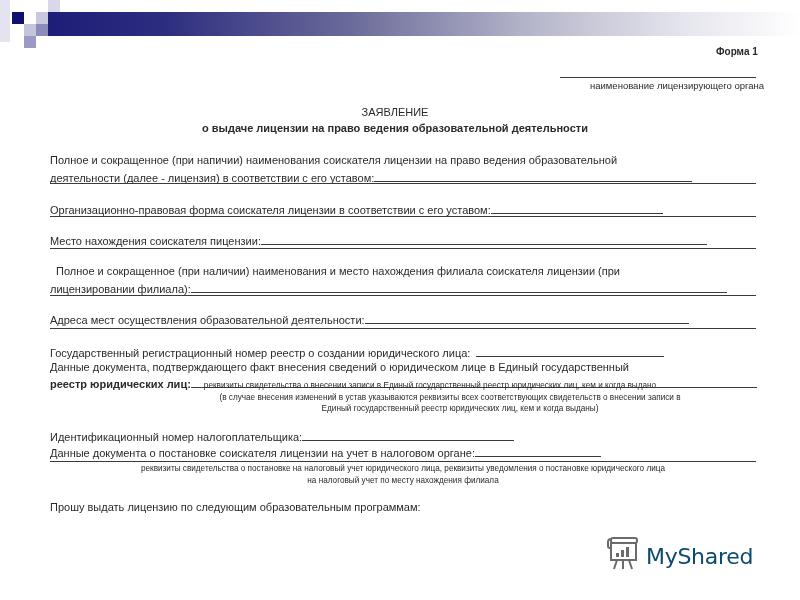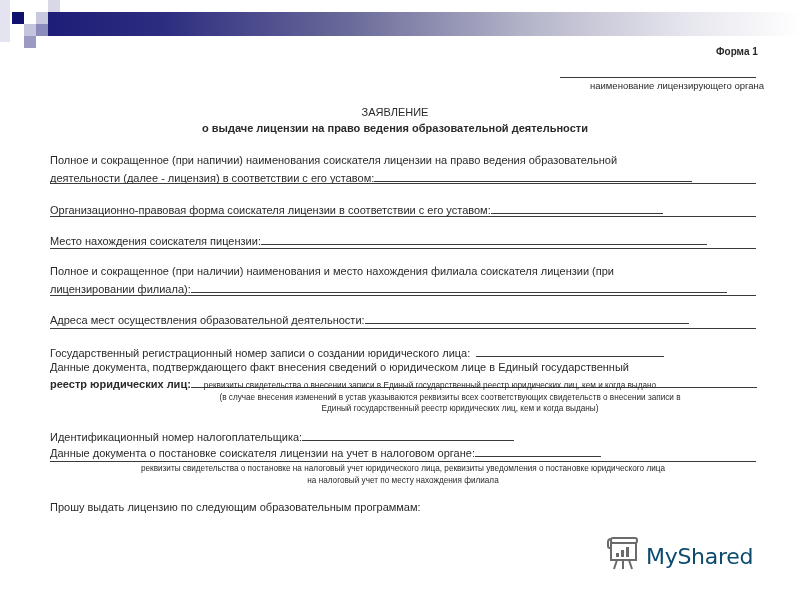--- a/index.html
+++ b/index.html
@@ -48,33 +48,33 @@
 <div class="abs t13" style="left:50px;top:190px;">
   <span>Организационно-правовая форма соискателя лицензии в соответствии с его уставом:</span><span class="fill" style="width:172px;"></span>
 </div>
 <div class="rule" style="left:50px;top:216px;width:706px;"></div>
 
 <div class="abs t13" style="left:50px;top:221px;">
   <span>Место нахождения соискателя пицензии:</span><span class="fill" style="width:446px;"></span>
 </div>
 <div class="rule" style="left:50px;top:248px;width:706px;"></div>
 
-<div class="abs t13" style="left:50px;top:253px;">Полное и сокращенное (при наличии) наименования и место нахождения филиала соискателя лицензии (при</div>
+<div class="abs t13" style="left:56px;top:253px;">Полное и сокращенное (при наличии) наименования и место нахождения филиала соискателя лицензии (при</div>
 <div class="abs t13" style="left:50px;top:269px;">
   <span>лицензировании филиала):</span><span class="fill" style="width:536px;"></span>
 </div>
 <div class="rule" style="left:50px;top:295px;width:706px;"></div>
 
 <div class="abs t13" style="left:50px;top:300px;">
   <span>Адреса мест осуществления образовательной деятельности:</span><span class="fill" style="width:324px;"></span>
 </div>
 <div class="rule" style="left:50px;top:328px;width:706px;"></div>
 
 <div class="abs t13" style="left:50px;top:333px;">
-  <span>Государственный регистрационный номер записи о создании юридического лица:</span><span class="fill" style="width:188px;margin-left:6px;"></span>
+  <span>Государственный регистрационный номер реестр о создании юридического лица:</span><span class="fill" style="width:188px;margin-left:6px;"></span>
 </div>
 
 <div class="abs t13" style="left:50px;top:349px;">Данные документа, подтверждающего факт внесения сведений о юридическом лице в Единый государственный</div>
 <div class="abs t13" style="left:50px;top:364px;font-weight:bold;">
   <span>реестр юридических лиц:</span><span class="fill" style="width:566px;"></span>
 </div>
 <div class="abs t8 center" style="left:150px;width:560px;top:381px;">реквизиты свидетельства о внесении записи в Единый государственный реестр юридических лиц, кем и когда выдано</div>
 <div class="abs t8 center" style="left:140px;width:620px;top:393px;">(в случае внесения изменений в устав указываются реквизиты всех соответствующих свидетельств о внесении записи в</div>
 <div class="abs t8 center" style="left:150px;width:620px;top:404px;">Единый государственный реестр юридических лиц, кем и когда выданы)</div>
 

